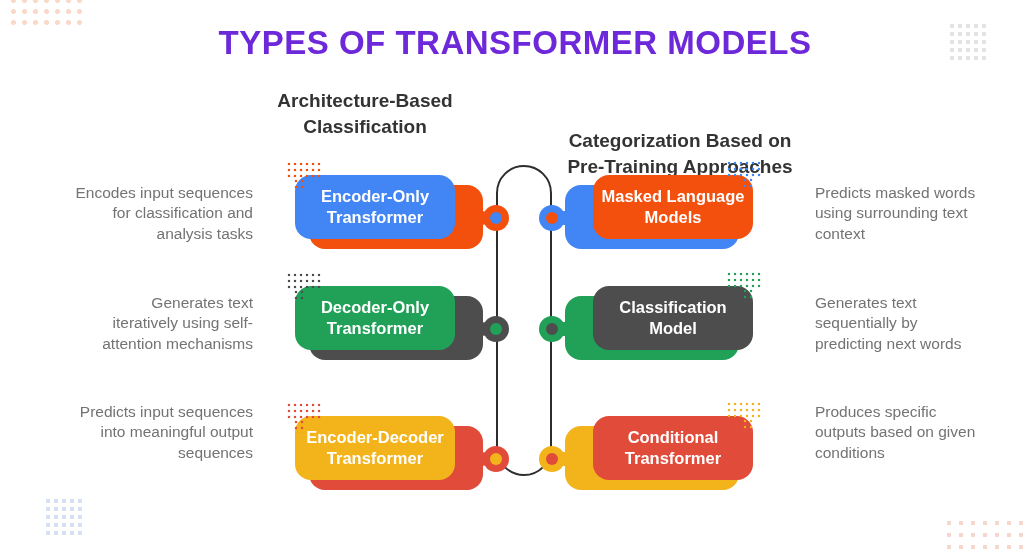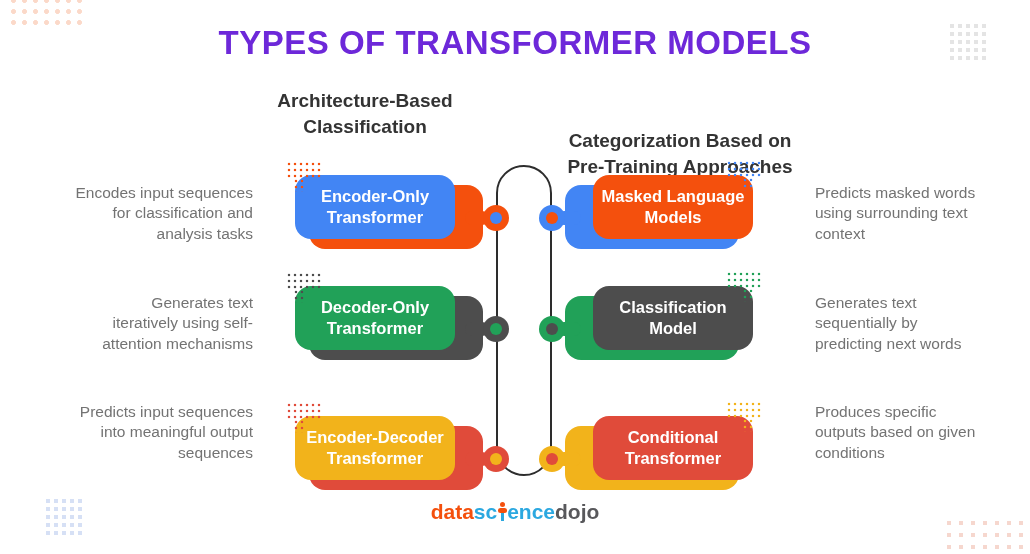--- a/index.html
+++ b/index.html
@@ -220,14 +220,13 @@
   <div class="shadow"></div>
   <div class="neck"></div>
   <div class="node"></div>
   <div class="face">
     <span class="pre">Conditional
 Transformer</span>
   </div>
 </div>
 
 <div class="logo">
-  <div class="logo-word"><span class="lp-orange">data</span><span class="lp-blue">sc</span><span class="logo-person"><span class="head"></span><span class="pbody"></span><span class="stem"></span></span><span class="lp-blue">ence</span><span class="lp-gray">dojo</span></div>
 </div>
 
 </body></html>

